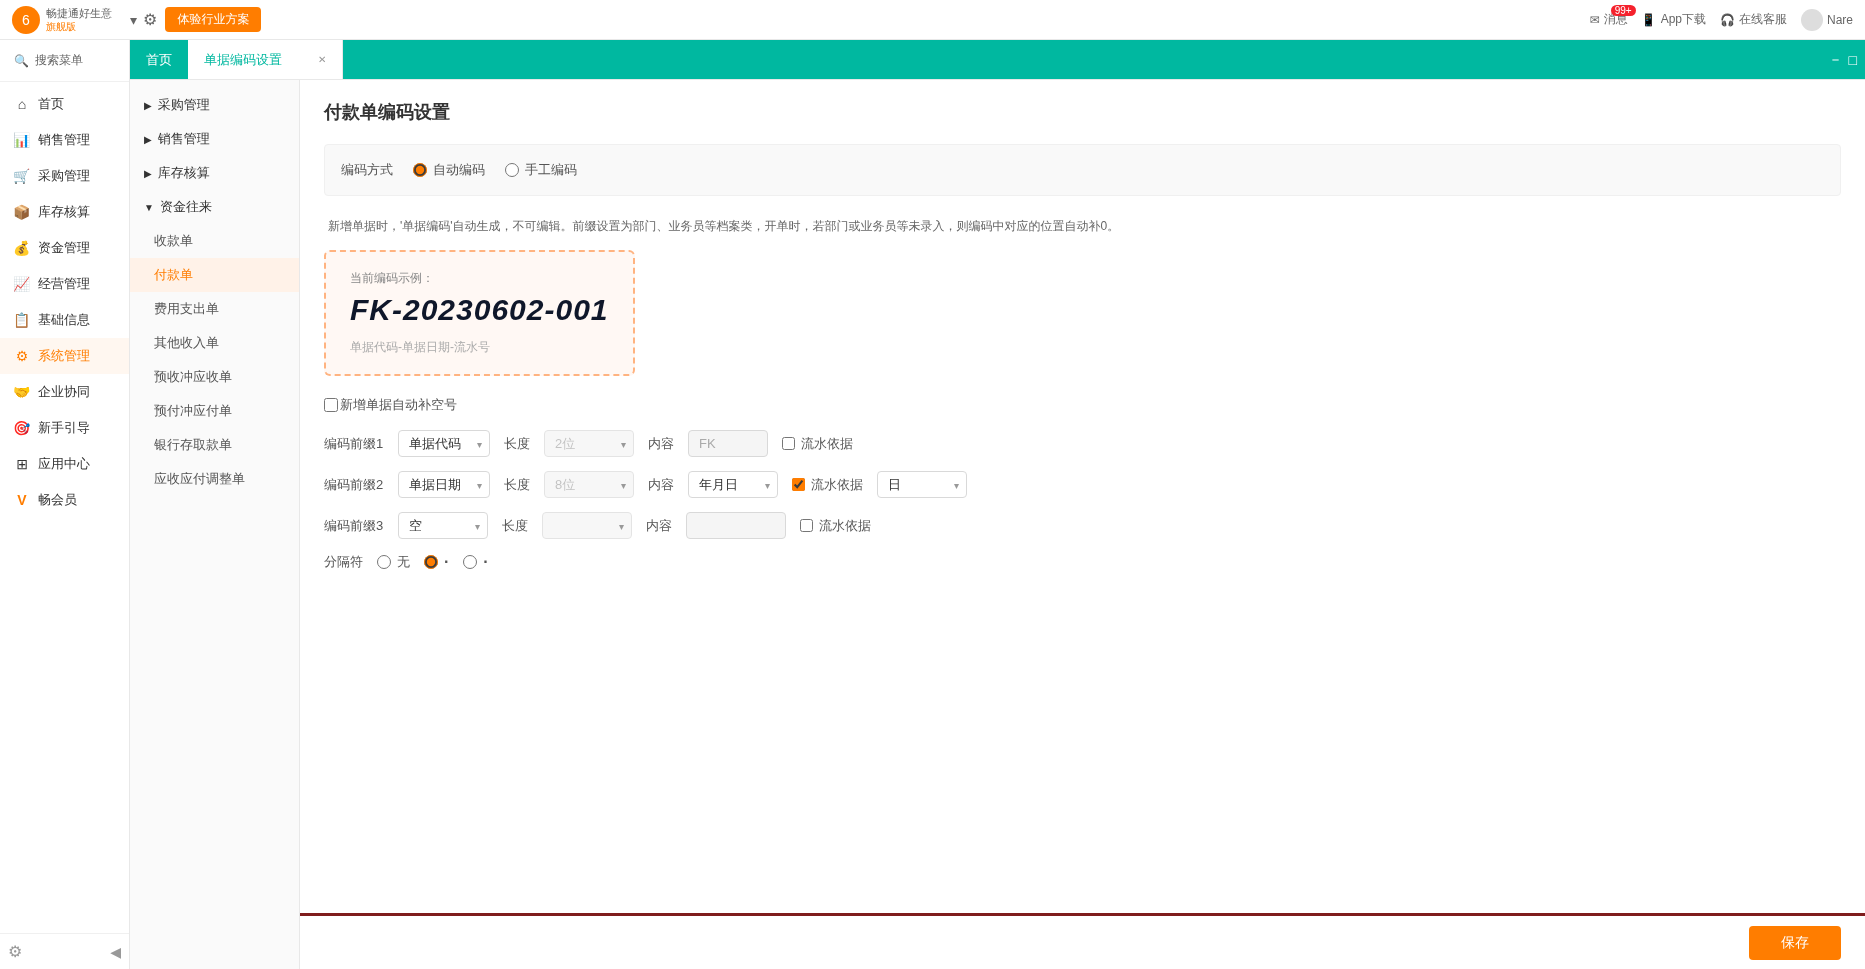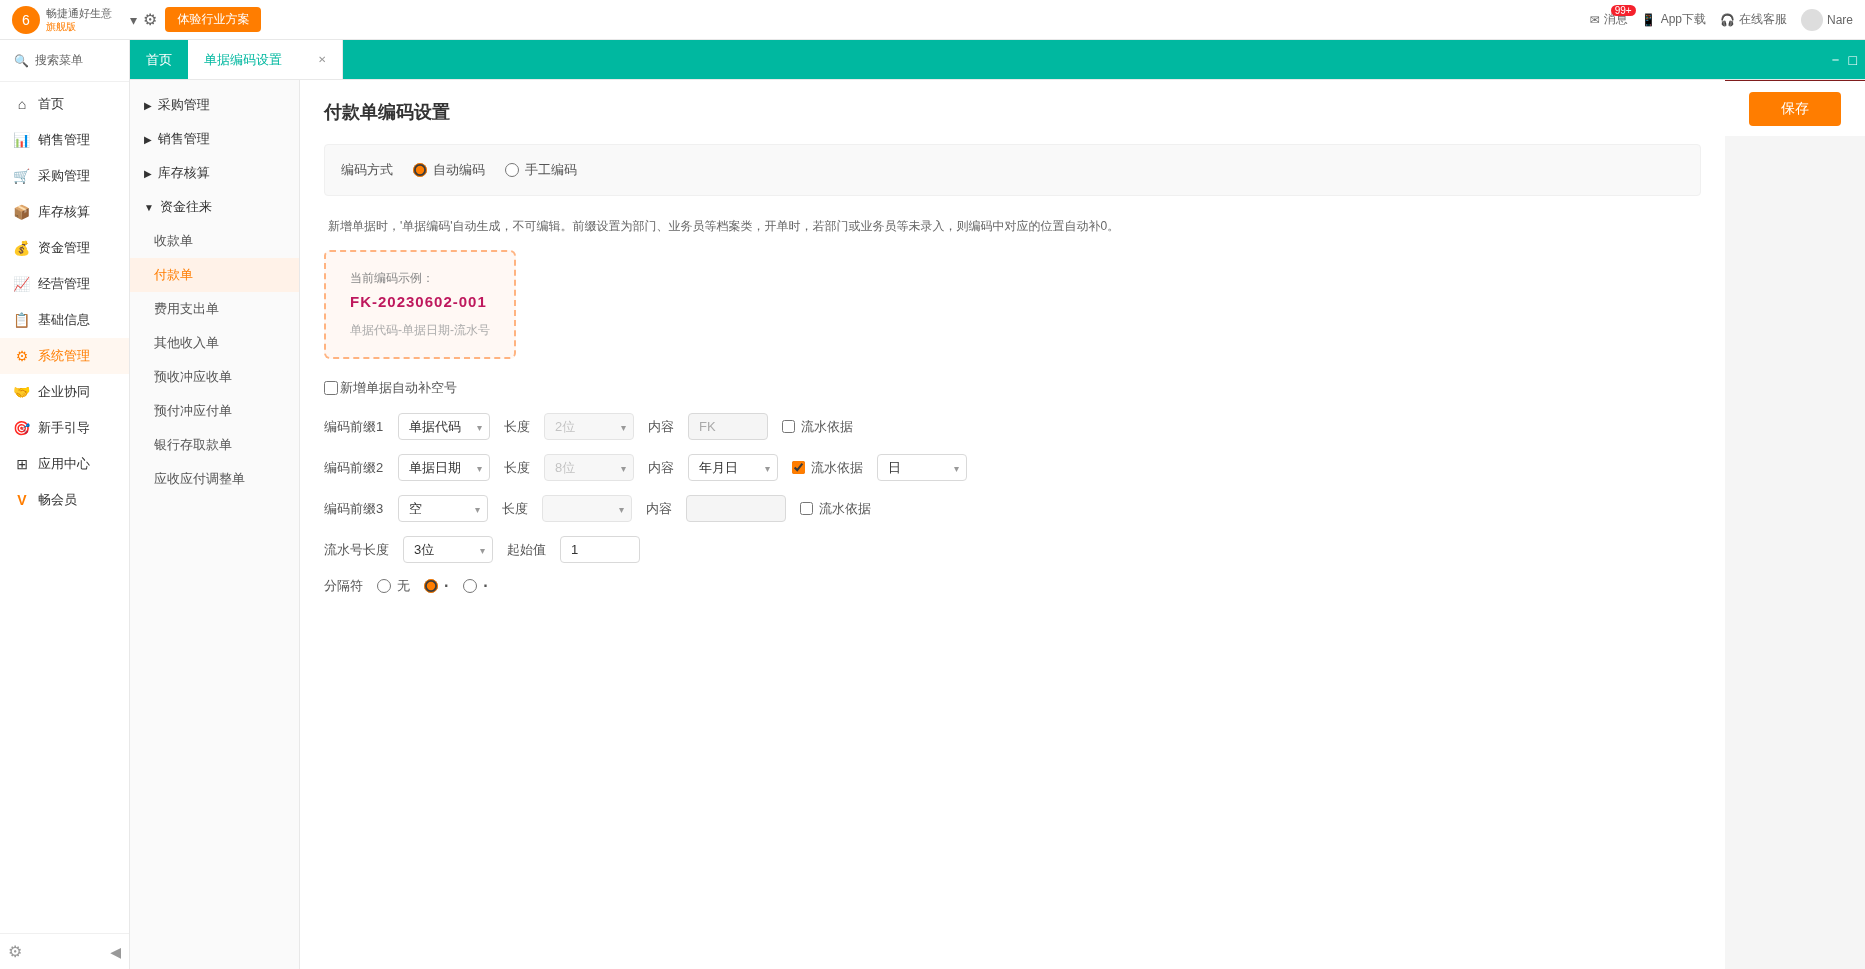--- a/index.html
+++ b/index.html
@@ -59,42 +59,42 @@
     .encoding-section { margin-bottom: 20px; }
     .radio-group { display: flex; align-items: center; gap: 20px; padding: 16px 16px; background: #f9f9f9; border-radius: 4px; border: 1px solid #f0f0f0; }
     .radio-label { display: flex; align-items: center; gap: 6px; cursor: pointer; font-size: 13px; color: #555; }
     .radio-label input[type=radio] { accent-color: #ff7d00; width: 14px; height: 14px; }
 
     .notice-text { font-size: 12px; color: #666; margin: 14px 4px; line-height: 1.7; }
 
     
     .code-preview { border: 2px dashed #ffb380; background: #fff8f4; border-radius: 6px; padding: 18px 24px; display: inline-block; margin-bottom: 20px; }
     .code-preview-label { font-size: 12px; color: #888; margin-bottom: 6px; }
-    .code-preview-value { font-size: 15px; font-weight: 700; color: #be185d; letter-spacing: 1px; }
+    .code-preview-value { font-size: 30px; font-weight: 700; color: #0f172a; letter-spacing: 1px; font-style: italic; }
     .code-preview-desc { font-size: 12px; color: #aaa; margin-top: 12px; }
 
     
     .checkbox-row { display: flex; align-items: center; gap: 2px; margin-bottom: 16px; font-size: 13px; color: #555; cursor: pointer; }
     .checkbox-row input[type=checkbox] { accent-color: #ff7d00; width: 14px; height: 14px; }
 
     
     .form-row { display: flex; align-items: center; gap: 14px; margin-bottom: 14px; }
     .form-label { font-size: 13px; color: #555; min-width: 60px; }
     .form-select { border: 1px solid #d9d9d9; border-radius: 4px; padding: 5px 28px 5px 10px; font-size: 13px; color: #333; background: #fff; appearance: none; cursor: pointer; min-width: 90px; position: relative; }
     .select-wrapper { position: relative; display: inline-block; }
     .select-wrapper::after { content: '▾'; position: absolute; right: 8px; top: 50%; transform: translateY(-50%); color: #999; pointer-events: none; font-size: 10px; }
     .form-input { border: 1px solid #d9d9d9; border-radius: 4px; padding: 5px 10px; font-size: 13px; color: #333; background: #fff; min-width: 80px; }
     .form-input:read-only { background: #f5f5f5; color: #aaa; }
     .form-text { font-size: 13px; color: #555; }
 
     
     .separator-row { display: flex; align-items: center; gap: 14px; margin-top: 8px; }
 
     
-    .bottom-bar { height: 56px; background: #fff; border-top: 1px solid #7f1d1d; display: flex; align-items: center; justify-content: flex-end; padding: 0 24px; flex-shrink: 0; }
+    .bottom-bar { height: 56px; background: #fff; border-top: 3px solid #7f1d1d; display: flex; align-items: center; justify-content: flex-end; padding: 0 24px; flex-shrink: 0; }
     .save-btn { background: #ff7d00; color: white; border: none; padding: 8px 32px; border-radius: 4px; cursor: pointer; font-size: 14px; font-weight: 500; }
 
     input[type=checkbox] { cursor: pointer; }
     input[type=radio] { cursor: pointer; }
   </style>
 </head>
 <body>
 
 <div class="topbar">
   <div class="topbar-left">
@@ -243,21 +243,21 @@
           <div class="sub-menu-item active">付款单</div>
           <div class="sub-menu-item">费用支出单</div>
           <div class="sub-menu-item">其他收入单</div>
           <div class="sub-menu-item">预收冲应收单</div>
           <div class="sub-menu-item">预付冲应付单</div>
           <div class="sub-menu-item">银行存取款单</div>
           <div class="sub-menu-item">应收应付调整单</div>
         </div>
       </div>
 
-      <div style="display:flex;flex-direction:row;flex:1;overflow:hidden;">
+      <div style="display:flex;flex-direction:column;flex:1;overflow:hidden;">
         <div class="main-content">
           <div class="page-title">付款单编码设置</div>
 
           
           <div class="encoding-section">
             <div class="radio-group">
               <span class="form-text">编码方式</span>
               <label class="radio-label">
                 <input type="radio" name="encoding" checked="" style="">
                 <span>自动编码</span>
@@ -355,30 +355,20 @@
             </div>
             <span class="form-text">内容</span>
             <input class="form-input" readonly="" value="" style="background: rgb(245, 245, 245); color: rgb(170, 170, 170); width: 100px;">
             <label class="radio-label">
               <input type="checkbox" style="">
               <span>流水依据</span>
             </label>
           </div>
 
           
-          <div class="form-row">
-            <span class="form-label">流水号长度</span>
-            <div class="select-wrapper">
-              <select class="form-select">
-                <option>3位</option>
-              </select>
-            </div>
-            <span class="form-text">起始值</span>
-            <input class="form-input" value="1" style="width: 80px;">
-          </div>
 
           
           <div class="separator-row">
             <span class="form-text">分隔符</span>
             <label class="radio-label">
               <input type="radio" name="separator" style="">
               <span>无</span>
             </label>
             <label class="radio-label">
               <input type="radio" name="separator" checked="" style="">

